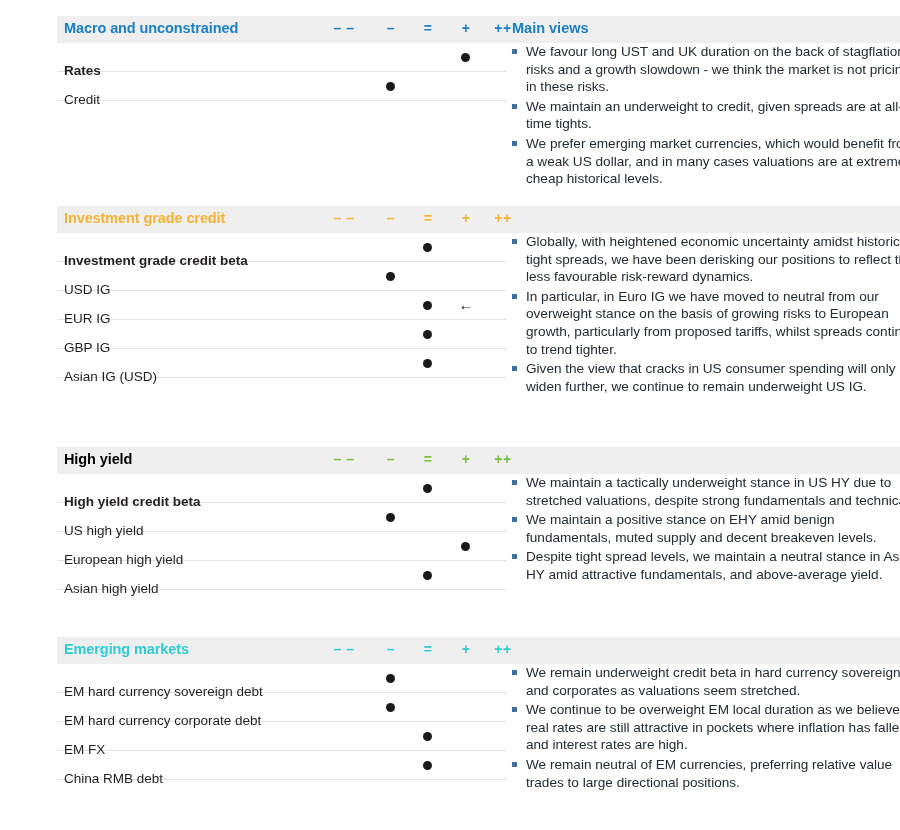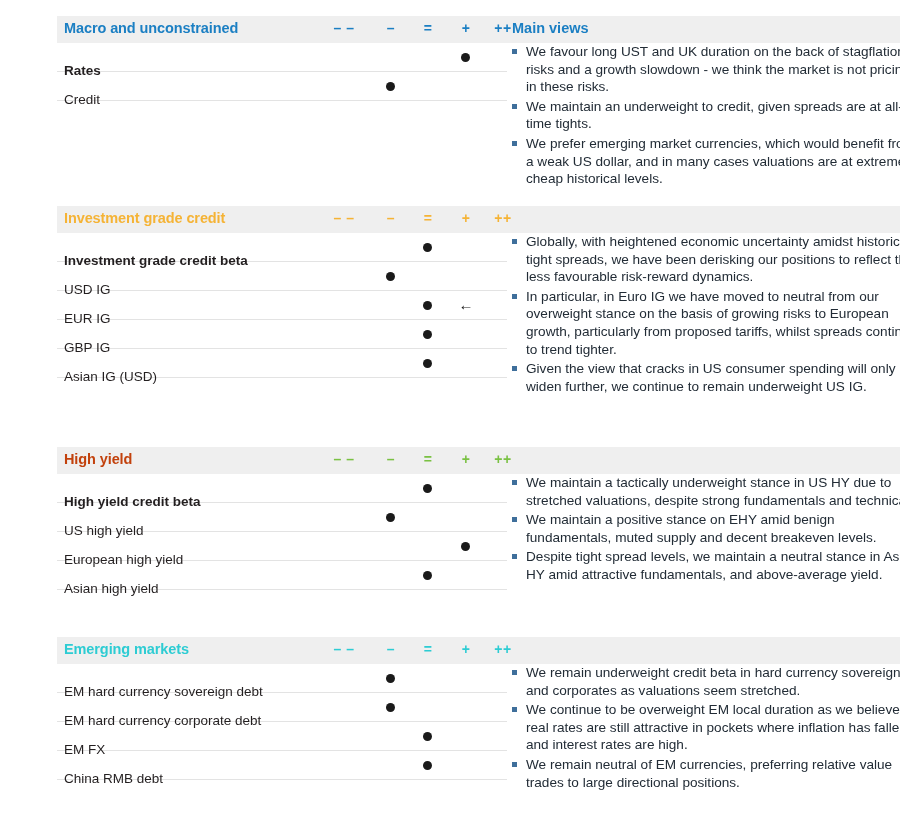--- a/index.html
+++ b/index.html
@@ -212,21 +212,21 @@
         </div>
         <div class="views">
           <div class="view-item"><span class="view-bullet" style="background: rgb(63, 111, 155);"></span><span>Globally, with heightened economic uncertainty amidst historically tight spreads, we have been derisking our positions to reflect the less favourable risk-reward dynamics.</span></div>
           <div class="view-item"><span class="view-bullet" style="background: rgb(63, 111, 155);"></span><span>In particular, in Euro IG we have moved to neutral from our overweight stance on the basis of growing risks to European growth, particularly from proposed tariffs, whilst spreads continue to trend tighter.</span></div>
           <div class="view-item"><span class="view-bullet" style="background: rgb(63, 111, 155);"></span><span>Given the view that cracks in US consumer spending will only widen further, we continue to remain underweight US IG.</span></div>
         </div>
       </div>
     </div>
     <div class="section" style="position: absolute; left: 0px; top: 447px;">
       <div class="sect-head">
-        <div class="sect-title" style="color: #c2410c;">High yield</div>
+        <div class="sect-title" style="color: #000000;">High yield</div>
         <div class="scale-row">
           <div class="scale-mark" style="left: 270px; color: rgb(122, 193, 67);">– –</div>
           <div class="scale-mark" style="left: 317px; color: rgb(122, 193, 67);">–</div>
           <div class="scale-mark" style="left: 354px; color: rgb(122, 193, 67);">=</div>
           <div class="scale-mark" style="left: 392px; color: rgb(122, 193, 67);">+</div>
           <div class="scale-mark" style="left: 429px; color: rgb(122, 193, 67);">++</div>
         </div>
       </div>
       <div class="sect-body" style="height: 175px;">
         <div class="rows">

